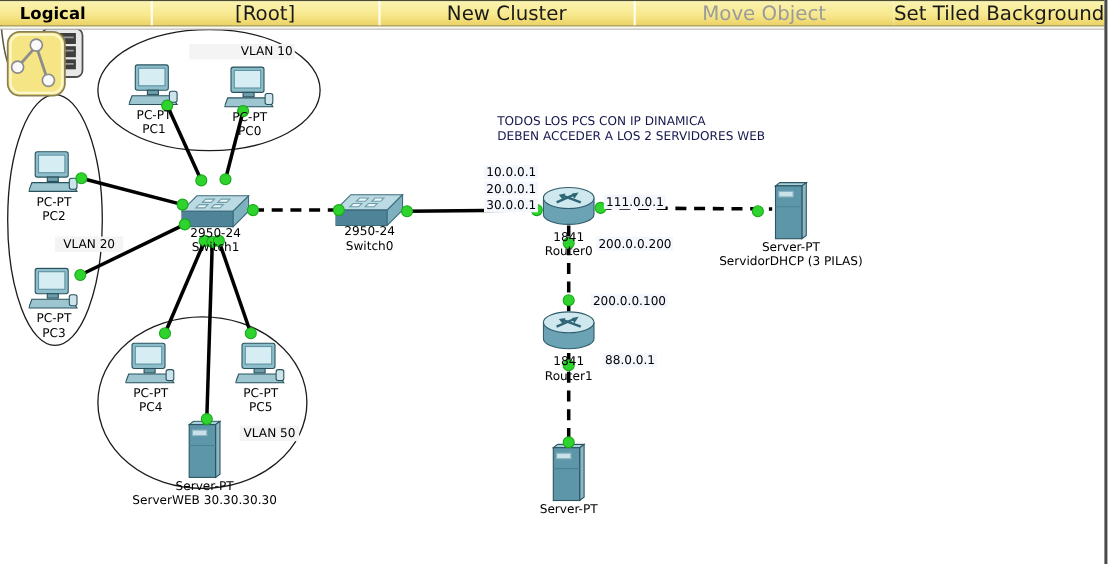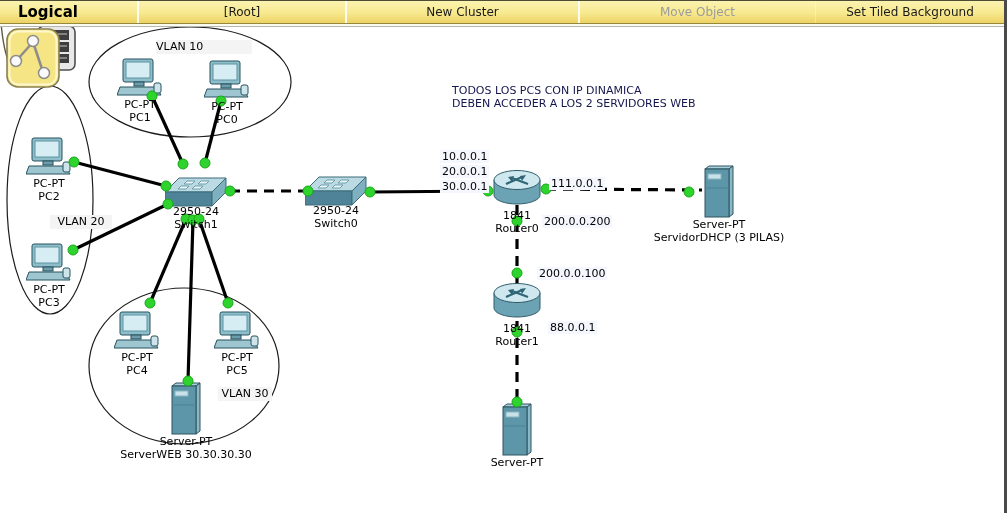--- a/index.html
+++ b/index.html
@@ -5,40 +5,40 @@
   html,body{margin:0;padding:0;background:#d8d8d8;}
   .stage{position:relative;width:1007px;height:513px;background:#ffffff;overflow:hidden;
          font-family:"DejaVu Sans","Liberation Sans",sans-serif;}
   
   .win-edge{position:absolute;top:0;right:0;width:3px;height:513px;background:#4a4a4a;z-index:9;}
   
   .topbar{position:absolute;top:0;left:0;width:1004px;height:22px;display:flex;z-index:8;
           background:linear-gradient(#fbf3b0,#f7e98f 55%,#ecd264);
           border-top:1px solid #4d4d33;border-bottom:1px solid #96883a;
           box-shadow:0 2px 0 #fbfbf0,0 3px 0 #b5b5b5;}
-  .bar-btn{display:flex;align-items:center;justify-content:center;font-size:12px;color:#1a1a1a;
+  .bar-btn{display:flex;align-items:center;justify-content:center;font-size:18px;color:#1a1a1a;
            height:100%;box-sizing:border-box;cursor:default;white-space:nowrap;}
   .bar-btn.sep{border-left:2px solid rgba(255,255,255,0.9);}
   .bar-btn.sep-faint{border-left:1px solid rgba(255,255,255,0.35);}
   .bar-btn.disabled{color:#9b9b9b;}
   .bar-tab{font-weight:bold;font-size:15px;justify-content:flex-start;padding-left:18px;color:#000;}
   
   .corner{position:absolute;left:0;top:22px;width:95px;height:80px;z-index:7;}
   
   .canvas{position:absolute;left:0;top:22px;width:1004px;height:491px;z-index:1;}
   svg.layer{position:absolute;left:0;top:0;z-index:1;}
   svg.layer.ports{z-index:4;}
   .device{position:absolute;z-index:3;}
   .dev-label{position:absolute;width:200px;text-align:center;font-size:11px;line-height:13px;
              color:#000;z-index:5;pointer-events:none;}
   .ip-label{position:absolute;font-size:11px;line-height:13px;color:#000;background:#f4f7fd;
             padding:0 2px;white-space:nowrap;z-index:5;}
   .grp-label{position:absolute;font-size:11px;line-height:14px;height:14px;color:#000;
              background:#f4f4f4;z-index:5;}
-  .note{position:absolute;font-size:11px;line-height:13px;color:#16164e;z-index:5;white-space:nowrap;}
+  .note{position:absolute;font-size:11px;line-height:13px;color:#16164e;z-index:5;white-space:nowrap;margin-top:20px;}
   .note.boxed{background:#e9effb;padding:3px 5px;line-height:14px;}
 </style>
 </head>
 <body>
 
 <div class="stage">
 
   <div class="topbar">
     <div class="bar-btn bar-tab" style="width:137px">Logical</div>
     <div class="bar-btn sep" style="width:208px">[Root]</div>
@@ -270,19 +270,19 @@
         <circle cx="517" cy="310" r="5" fill="#2ed32e" stroke="#18a818" stroke-width="1"></circle>
         <circle cx="517" cy="380" r="5" fill="#2ed32e" stroke="#18a818" stroke-width="1"></circle>
       </svg>
       <div class="ip-label" style="left: 440px; top: 128px;">10.0.0.1</div>
       <div class="ip-label" style="left: 440px; top: 143px;">20.0.0.1</div>
       <div class="ip-label" style="left: 440px; top: 158px;">30.0.0.1</div>
       <div class="ip-label" style="left: 549px; top: 155px;">111.0.0.1</div>
       <div class="ip-label" style="left: 542px; top: 193px;">200.0.0.200</div>
       <div class="ip-label" style="left: 537px; top: 245px;">200.0.0.100</div>
       <div class="ip-label" style="left: 548px; top: 299px;">88.0.0.1</div>
-      <div class="grp-label" style="left: 156px; top: 18px; width: 94px; text-align: left; padding-right: 2px;">VLAN 10</div>
+      <div class="grp-label" style="left: 172px; top: 18px; width: 94px; text-align: right; padding-right: 2px;">VLAN 10</div>
       <div class="grp-label" style="left: 50px; top: 193px; width: 62px; text-align: center;">VLAN 20</div>
-      <div class="grp-label" style="left: 218px; top: 365px; width: 54px; text-align: center;">VLAN 30</div>
+      <div class="grp-label" style="left: 218px; top: 365px; width: 54px; text-align: center;">VLAN 50</div>
     </div>
 
   <div class="win-edge"></div>
 </div>
 
 </body></html>

